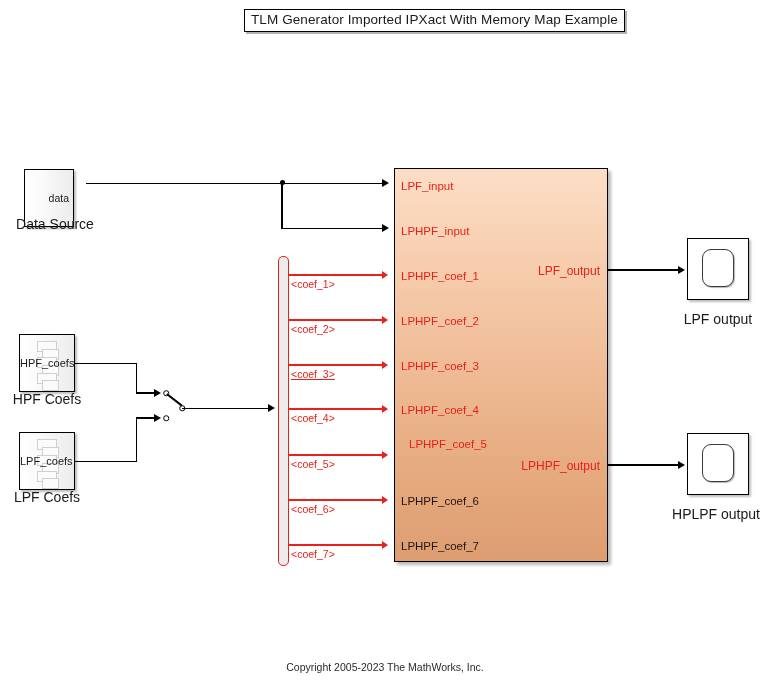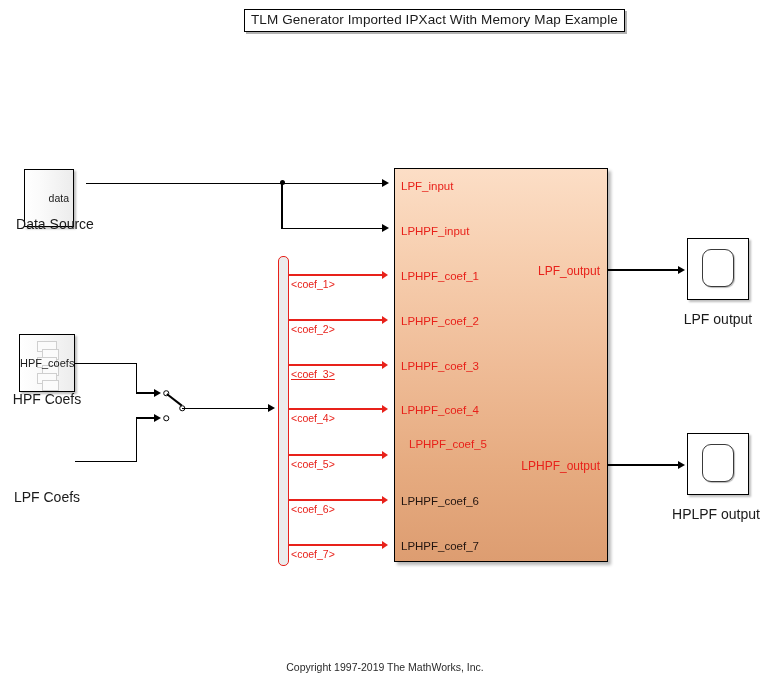--- a/index.html
+++ b/index.html
@@ -208,20 +208,31 @@
       <i style="left:22px;top:14px;width:15px;"></i>
       <i style="left:17px;top:22px;width:18px;"></i>
       <i style="left:22px;top:30px;width:15px;"></i>
       <i style="left:17px;top:38px;width:18px;"></i>
       <i style="left:22px;top:45px;width:15px;"></i>
     </span>
     <span class="ctr-txt">HPF_coefs</span>
   </div>
   <div class="blk-label" style="left:0px;top:393px;width:94px;">HPF Coefs</div>
 
+  <div class="sblock" style="left:19px;top:432px;width:56px;height:58px;">
+    <span class="stair">
+      <i style="left:17px;top:6px;width:18px;"></i>
+      <i style="left:22px;top:14px;width:15px;"></i>
+      <i style="left:17px;top:22px;width:18px;"></i>
+      <i style="left:22px;top:30px;width:15px;"></i>
+      <i style="left:17px;top:38px;width:18px;"></i>
+      <i style="left:22px;top:45px;width:15px;"></i>
+    </span>
+    <span class="ctr-txt">LPF_coefs</span>
+  </div>
   <div class="blk-label" style="left:0px;top:491px;width:94px;">LPF Coefs</div>
 
   <div class="wire h" style="left:86px;top:182.5px;width:296px;"></div>
   <div class="dot" style="left:279.5px;top:180px;"></div>
   <div class="wire v" style="left:281.3px;top:183px;height:45px;"></div>
   <div class="wire h" style="left:281px;top:227.5px;width:101px;"></div>
   <div class="arrow" style="left:382px;top:183px;"></div>
   <div class="arrow" style="left:382px;top:228px;"></div>
 
   <div class="wire h" style="left:75px;top:362.5px;width:62px;"></div>
@@ -297,15 +308,15 @@
   <div class="scope" style="left:687px;top:238px;width:62px;height:62px;">
     <span class="scope-screen"></span>
   </div>
   <div class="blk-label" style="left:670px;top:313px;width:96px;">LPF output</div>
 
   <div class="scope" style="left:687px;top:433px;width:62px;height:62px;">
     <span class="scope-screen"></span>
   </div>
   <div class="blk-label" style="left:662px;top:508px;width:108px;">HPLPF output</div>
 
-  <div class="copyright">Copyright 1997-2019 The MathWorks, Inc.</div>
+  <div class="copyright">Copyright 2005-2023 The MathWorks, Inc.</div>
 
 </div>
 
 </body></html>

